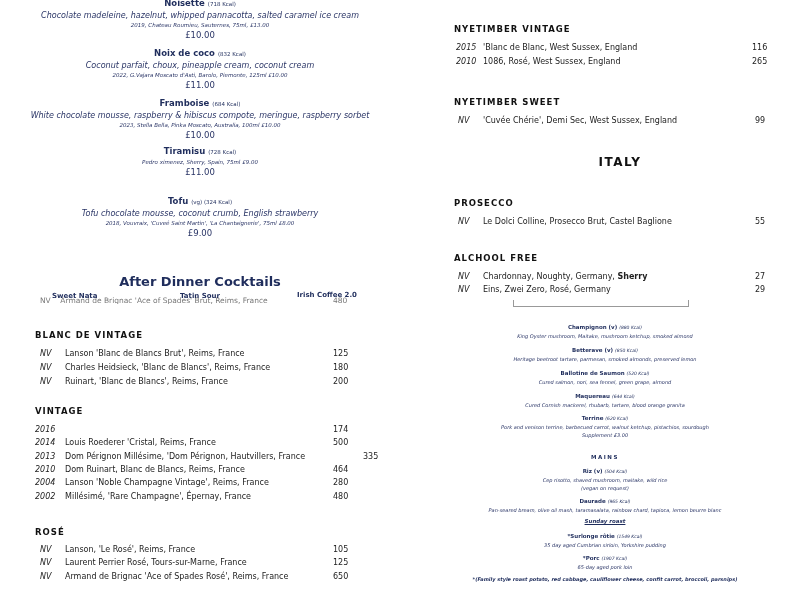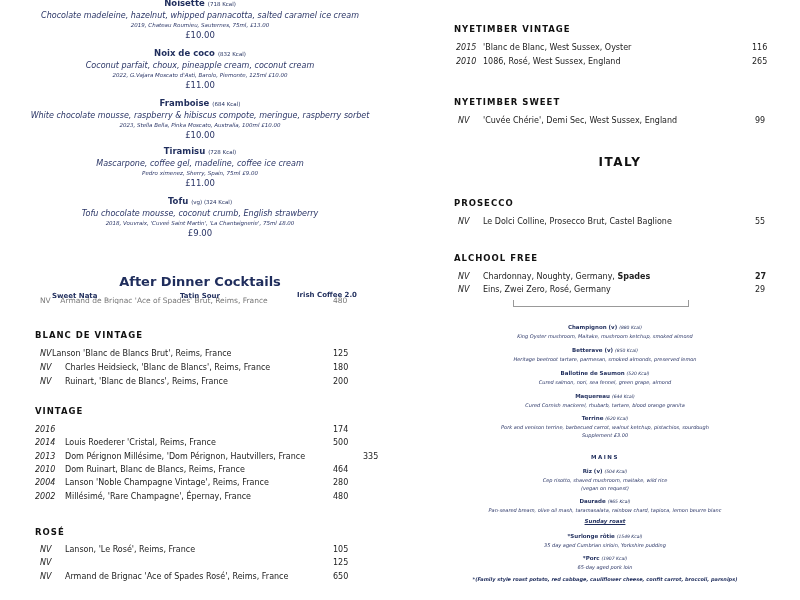--- a/index.html
+++ b/index.html
@@ -61,21 +61,20 @@
   <div class="price">£11.00</div>
 </div>
 <div class="dessert" style="top:98px;">
   <div class="name"><span>Framboise</span> <span class="kcal">(684 Kcal)</span></div>
   <div class="desc">White chocolate mousse, raspberry &amp; hibiscus compote, meringue, raspberry sorbet</div>
   <div class="pair">2023, Stella Bella, Pinka Moscato, Australia, 100ml £10.00</div>
   <div class="price">£10.00</div>
 </div>
 <div class="dessert" style="top:146px;">
   <div class="name"><span>Tiramisu</span> <span class="kcal">(728 Kcal)</span></div>
-  <div class="desc">Mascarpone, coffee gel, madeline, coffee ice cream</div>
   <div class="pair">Pedro ximenez, Sherry, Spain, 75ml £9.00</div>
   <div class="price">£11.00</div>
 </div>
 <div class="dessert" style="top:196px;">
   <div class="name"><span>Tofu</span> <span class="kcal">(vg) (324 Kcal)</span></div>
   <div class="desc">Tofu chocolate mousse, coconut crumb, English strawberry</div>
   <div class="pair">2018, Vouvraix, 'Cuveé Saint Martin', 'La Chantaignerie', 75ml £8.00</div>
   <div class="price">£9.00</div>
 </div>
 
@@ -84,21 +83,21 @@
   <span>NV</span>&nbsp;&nbsp;&nbsp;&nbsp;<span>Armand de Brignac 'Ace of Spades' Brut, Reims, France</span>
   <span class="p">480</span>
 </div>
 <div class="cocktail" style="left:52px;">Sweet Nata</div>
 <div class="cocktail" style="left:180px;">Tatin Sour</div>
 <div class="cocktail" style="left:297px; top:291px;">Irish Coffee 2.0</div>
 
 <div class="sec-title" style="left:35px; top:330px;">BLANC DE VINTAGE</div>
 <div class="wine-row" style="left:40px; top:348px; width:320px;">
   <span class="yr">NV</span>
-    <span class="nm" style="left:12px;">Lanson 'Blanc de Blancs Brut', Reims, France</span>
+    <span class="nm" style="left:25px;">Lanson 'Blanc de Blancs Brut', Reims, France</span>
     <span class="pr" style="left:293px;">125</span>
 </div>
 <div class="wine-row" style="left:40px; top:362px; width:320px;">
   <span class="yr">NV</span>
     <span class="nm" style="left:25px;">Charles Heidsieck, 'Blanc de Blancs', Reims, France</span>
     <span class="pr" style="left:293px;">180</span>
 </div>
 <div class="wine-row" style="left:40px; top:376px; width:320px;">
   <span class="yr">NV</span>
     <span class="nm" style="left:25px;">Ruinart, 'Blanc de Blancs', Reims, France</span>
@@ -137,32 +136,33 @@
 </div>
 
 <div class="sec-title" style="left:35px; top:527px;">ROSÉ</div>
 <div class="wine-row" style="left:40px; top:544px; width:320px;">
   <span class="yr">NV</span>
     <span class="nm" style="left:25px;">Lanson, 'Le Rosé', Reims, France</span>
     <span class="pr" style="left:293px;">105</span>
 </div>
 <div class="wine-row" style="left:40px; top:557px; width:320px;">
   <span class="yr">NV</span>
+    <span class="nm" style="left:25px;">Laurent Perrier Rosé, Tours-sur-Marne, France</span>
     <span class="pr" style="left:293px;">125</span>
 </div>
 <div class="wine-row" style="left:40px; top:571px; width:320px;">
   <span class="yr">NV</span>
     <span class="nm" style="left:25px;">Armand de Brignac 'Ace of Spades Rosé', Reims, France</span>
     <span class="pr" style="left:293px;">650</span>
 </div>
 
 <div class="sec-title" style="left:454px; top:24px;">NYETIMBER VINTAGE</div>
 <div class="wine-row" style="left:456px; top:42px; width:310px;">
   <span class="yr">2015</span>
-    <span class="nm" style="left:27px;">'Blanc de Blanc, West Sussex, Oyster</span>
+    <span class="nm" style="left:27px;">'Blanc de Blanc, West Sussex, England</span>
     <span class="pr" style="left:296px;">116</span>
 </div>
 <div class="wine-row" style="left:456px; top:56px; width:310px;">
   <span class="yr">2010</span>
     <span class="nm" style="left:27px;">1086, Rosé, West Sussex, England</span>
     <span class="pr" style="left:296px;">265</span>
 </div>
 
 <div class="sec-title" style="left:454px; top:97px;">NYETIMBER SWEET</div>
 <div class="wine-row" style="left:458px; top:115px; width:310px;">
@@ -176,22 +176,22 @@
 <div class="sec-title" style="left:454px; top:198px;">PROSECCO</div>
 <div class="wine-row" style="left:458px; top:216px; width:310px;">
   <span class="yr">NV</span>
     <span class="nm" style="left:25px;">Le Dolci Colline, Prosecco Brut, Castel Baglione</span>
     <span class="pr" style="left:297px;">55</span>
 </div>
 
 <div class="sec-title" style="left:454px; top:253px;">ALCHOOL FREE</div>
 <div class="wine-row" style="left:458px; top:271px; width:310px;">
   <span class="yr">NV</span>
-    <span class="nm" style="left:25px;"><span>Chardonnay, Noughty, Germany, </span><b>Spades</b></span>
-    <span class="pr" style="left:297px;font-weight:bold;">27</span>
+    <span class="nm" style="left:25px;"><span>Chardonnay, Noughty, Germany, </span><b>Sherry</b></span>
+    <span class="pr" style="left:297px;">27</span>
 </div>
 <div class="wine-row" style="left:458px; top:284px; width:310px;">
   <span class="yr">NV</span>
     <span class="nm" style="left:25px;">Eins, Zwei Zero, Rosé, Germany</span>
     <span class="pr" style="left:297px;">29</span>
 </div>
 <div class="bracket"></div>
 
 <div class="menu-item" style="top:323px;">
   <div class="mn"><span>Champignon (v)</span> <span class="kcal">(880 Kcal)</span></div>

